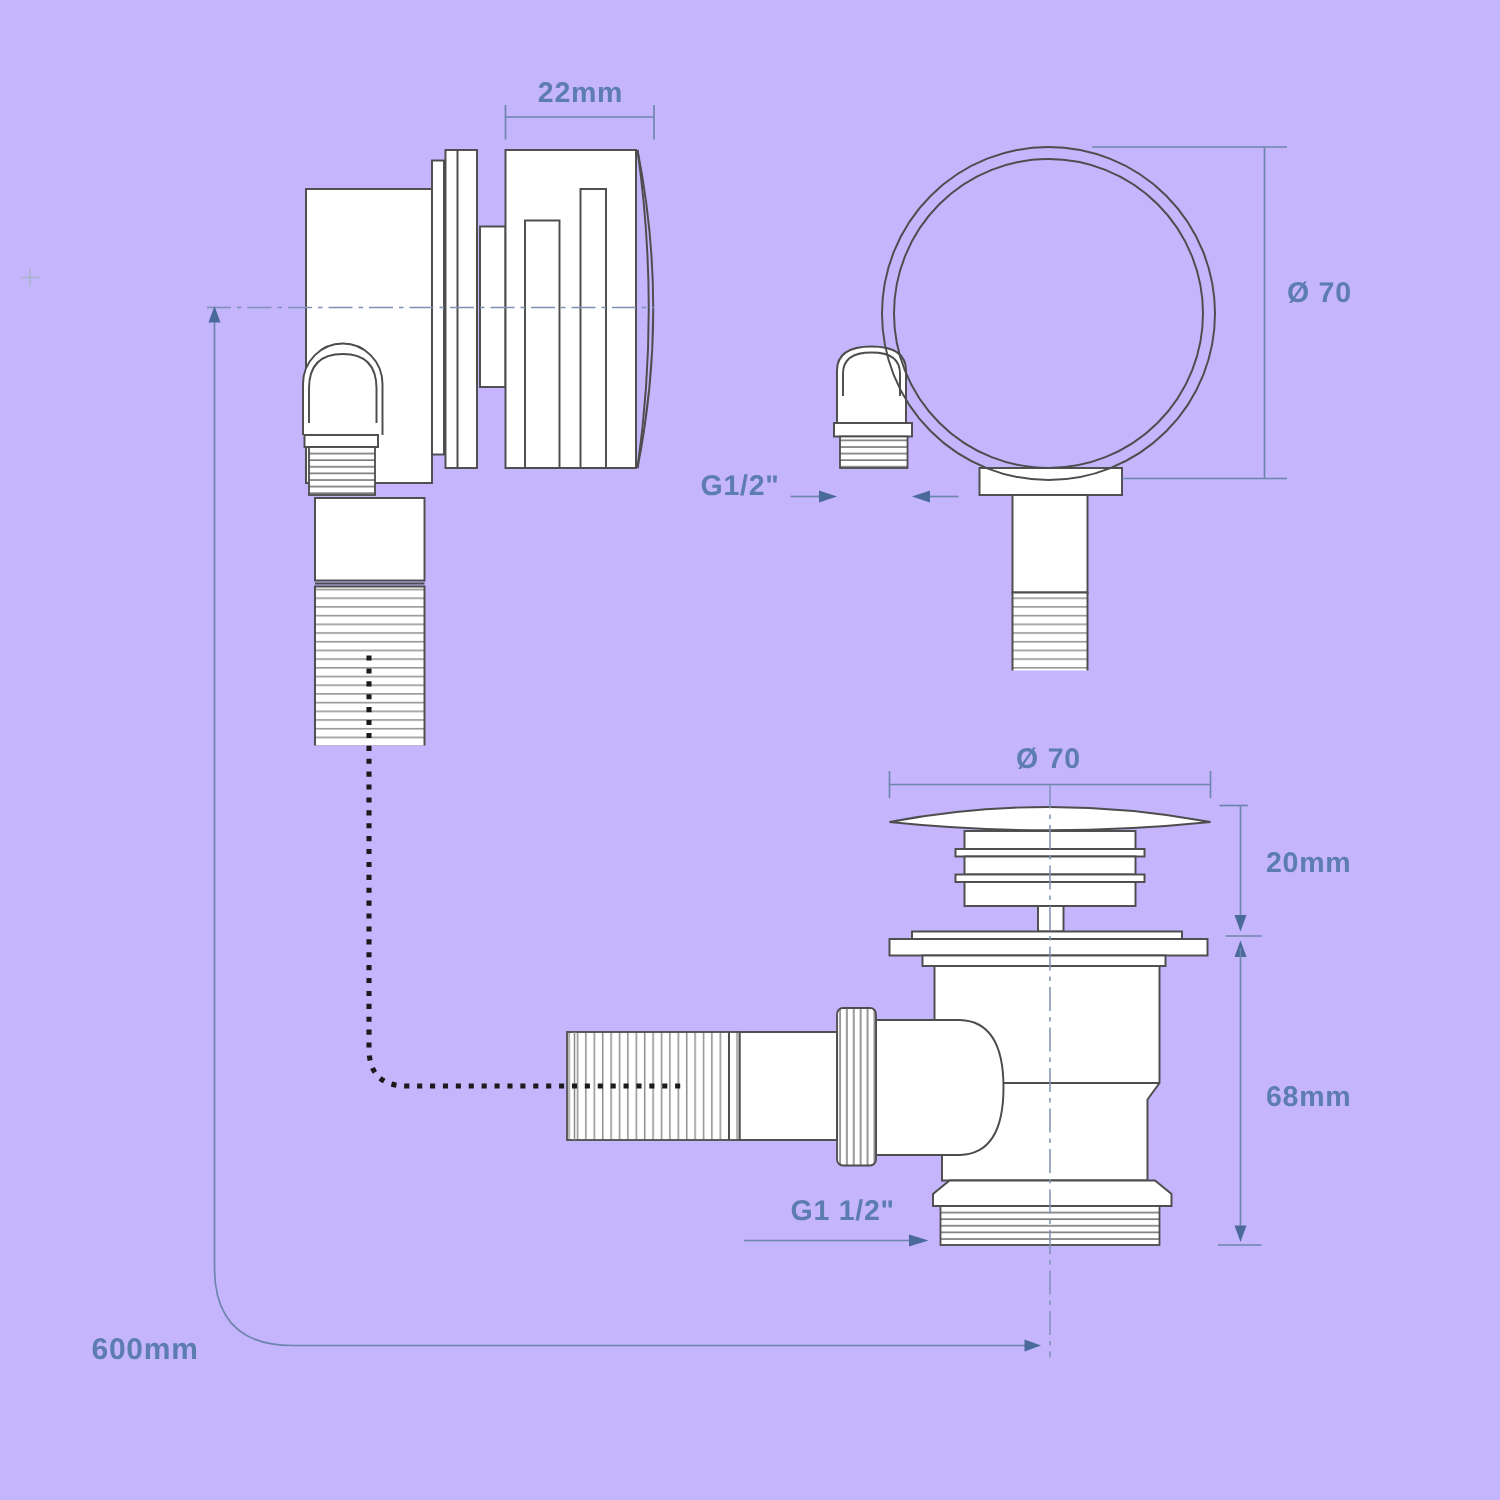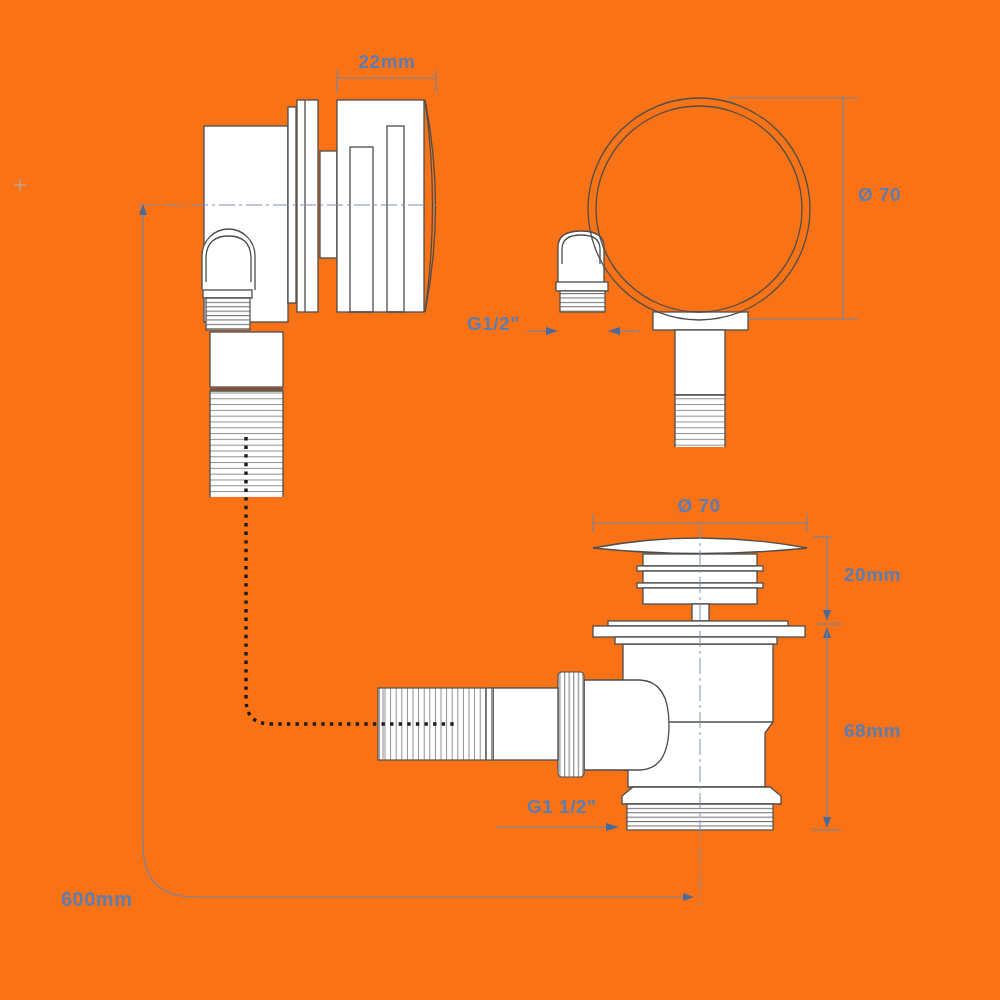--- a/index.html
+++ b/index.html
@@ -1,16 +1,16 @@
 <!DOCTYPE html>
 <html><head>
 <meta charset="utf-8">
 <style>
   html,body{margin:0;padding:0;background:#ffffff;}
-  .stage{position:relative;width:1000px;height:1000px;background:#f97316;overflow:hidden;
+  .stage{position:relative;width:1000px;height:1000px;background:#c4b5fd;overflow:hidden;
          font-family:"Liberation Sans",sans-serif;}
   svg{display:block}
   text.dim{font-family:"Liberation Sans","DejaVu Sans",sans-serif;font-weight:bold;
            font-size:19px;fill:#5d7cb0;letter-spacing:0.5px;}
   text.dim.big{font-size:20px;}
   .outline{stroke:#4d4d4d;stroke-width:1.3;fill:none;}
   .outlineW{stroke:#4d4d4d;stroke-width:1.3;fill:#ffffff;}
   .thin{stroke:#8a8a8a;stroke-width:1;fill:none;}
   .dimln{stroke:#6c86ab;stroke-width:1.1;fill:none;}
   .dimarrow{fill:#4a6a9b;stroke:none;}

